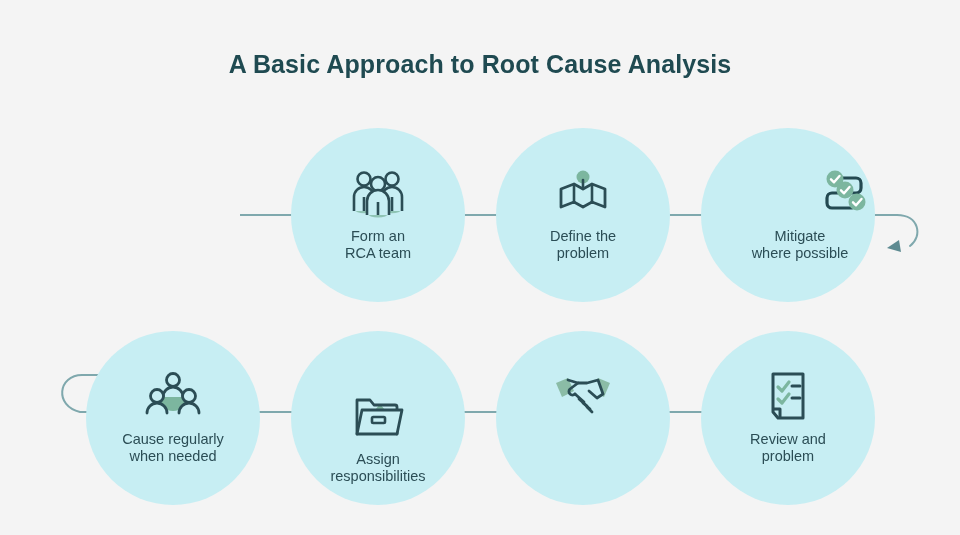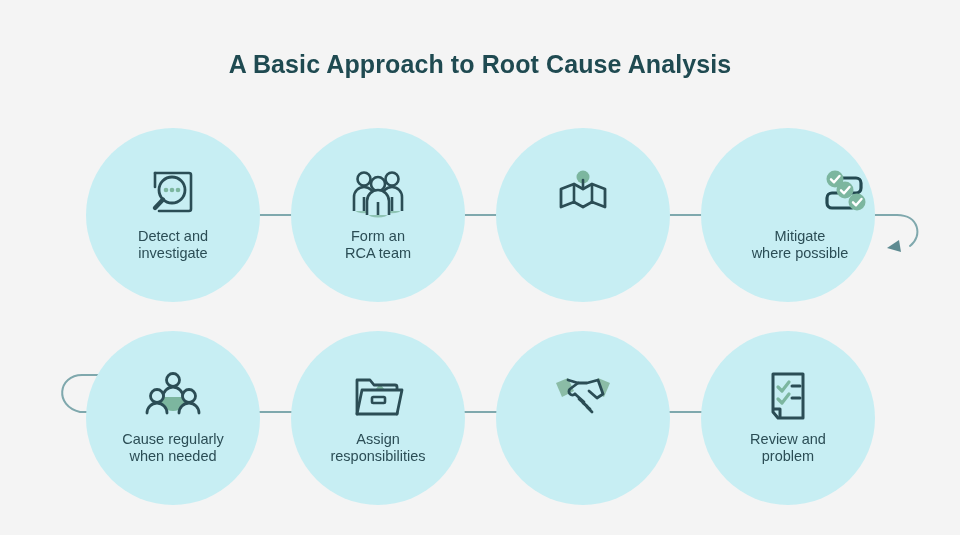--- a/index.html
+++ b/index.html
@@ -103,35 +103,20 @@
   <svg class="connector" style="left:445px; top:380px;" width="72" height="24" viewBox="0 0 72 24">
     <line x1="0" y1="12" x2="62" y2="12" stroke="#7fa8ad" stroke-width="2"></line>
     <path d="M62 7 L72 12 L62 17 Z" fill="#5d8a91"></path>
   </svg>
 
   <svg class="connector" style="left:650px; top:380px;" width="72" height="24" viewBox="0 0 72 24">
     <line x1="0" y1="12" x2="62" y2="12" stroke="#7fa8ad" stroke-width="2"></line>
     <path d="M62 7 L72 12 L62 17 Z" fill="#5d8a91"></path>
   </svg>
 
-  <div class="node" style="left:86px; top:108px;">
-    <div class="icon-wrap">
-      <svg width="56" height="56" viewBox="0 0 56 56">
-        <path d="M10 8 h34 a2 2 0 0 1 2 2 v34 a2 2 0 0 1 -2 2 h-30" fill="none" stroke="#2b4d55" stroke-width="2.6" stroke-linecap="round"></path>
-        <path d="M10 8 v14" fill="none" stroke="#2b4d55" stroke-width="2.6" stroke-linecap="round"></path>
-        <circle cx="27" cy="25" r="13" fill="#c7eef3" stroke="#2b4d55" stroke-width="2.8"></circle>
-        <line x1="18" y1="34.5" x2="10" y2="43" stroke="#2b4d55" stroke-width="4.4" stroke-linecap="round"></line>
-        <circle cx="21" cy="25" r="2.3" fill="#7cb69f"></circle>
-        <circle cx="27" cy="25" r="2.3" fill="#7cb69f"></circle>
-        <circle cx="33" cy="25" r="2.3" fill="#7cb69f"></circle>
-      </svg>
-    </div>
-    <div class="label">Detect and
-investigate</div>
-  </div>
 
   <div class="node" style="left:291px; top:108px;">
     <div class="icon-wrap">
       <svg width="58" height="52" viewBox="0 0 58 52">
         <ellipse cx="15" cy="43" rx="9" ry="3.2" fill="#7cb69f" opacity="0.75"></ellipse>
         <ellipse cx="43" cy="43" rx="9" ry="3.2" fill="#7cb69f" opacity="0.75"></ellipse>
         <ellipse cx="29" cy="47" rx="10" ry="3.4" fill="#7cb69f" opacity="0.75"></ellipse>
         <circle cx="15" cy="12" r="6.5" fill="#c7eef3" stroke="#2b4d55" stroke-width="2.6"></circle>
         <path d="M5 44 v-14 a10 10 0 0 1 20 0 v14" fill="#c7eef3" stroke="#2b4d55" stroke-width="2.6" stroke-linejoin="round"></path>
         <line x1="15" y1="30" x2="15" y2="44" stroke="#2b4d55" stroke-width="2.6"></line>
@@ -150,20 +135,22 @@
   <div class="node" style="left:496px; top:108px;">
     <div class="icon-wrap">
       <svg width="56" height="52" viewBox="0 0 56 52">
         <circle cx="28" cy="10" r="6.5" fill="#7cb69f"></circle>
         <line x1="28" y1="13" x2="28" y2="31" stroke="#2b4d55" stroke-width="2.6" stroke-linecap="round"></line>
         <path d="M6 22 L19 17 L28 22 L37 17 L50 22 L50 40 L37 35 L28 40 L19 35 L6 40 Z" fill="#c7eef3" stroke="#2b4d55" stroke-width="2.8" stroke-linejoin="round"></path>
         <line x1="19" y1="17" x2="19" y2="35" stroke="#2b4d55" stroke-width="2.6"></line>
         <line x1="37" y1="17" x2="37" y2="35" stroke="#2b4d55" stroke-width="2.6"></line>
       </svg>
     </div>
+    <div class="label">Define the
+problem</div>
   </div>
 
   <div class="node" style="left:701px; top:108px;align-items:flex-end;">
     <div class="icon-wrap">
       <svg width="56" height="54" viewBox="0 0 56 54">
         <path d="M18 12 h20 a5 5 0 0 1 5 5 v5 a5 5 0 0 1 -5 5 h-24 a5 5 0 0 0 -5 5 v5 a5 5 0 0 0 5 5 h20" fill="none" stroke="#234951" stroke-width="3.2" stroke-linecap="round" stroke-linejoin="round"></path>
         <circle cx="17" cy="13" r="8.5" fill="#7cb69f"></circle>
         <path d="M13 13.3 L16 16.3 L21.5 10" fill="none" stroke="#ffffff" stroke-width="2.4" stroke-linecap="round" stroke-linejoin="round"></path>
         <circle cx="27" cy="24" r="8.5" fill="#7cb69f"></circle>
         <path d="M23 24.3 L26 27.3 L31.5 21" fill="none" stroke="#ffffff" stroke-width="2.4" stroke-linecap="round" stroke-linejoin="round"></path>
@@ -184,21 +171,21 @@
         <circle cx="13" cy="26" r="6.5" fill="#c7eef3" stroke="#2b4d55" stroke-width="2.8"></circle>
         <path d="M3 43 a10 10 0 0 1 20 0" fill="#c7eef3" stroke="#2b4d55" stroke-width="2.8" stroke-linecap="round"></path>
         <circle cx="45" cy="26" r="6.5" fill="#c7eef3" stroke="#2b4d55" stroke-width="2.8"></circle>
         <path d="M35 43 a10 10 0 0 1 20 0" fill="#c7eef3" stroke="#2b4d55" stroke-width="2.8" stroke-linecap="round"></path>
       </svg>
     </div>
     <div class="label">Cause regularly
 when needed</div>
   </div>
 
-  <div class="node" style="left:291px; top:311px;">
+  <div class="node" style="left:291px; top:311px;justify-content:center;">
     <div class="icon-wrap">
       <svg width="56" height="52" viewBox="0 0 56 52">
         <path d="M30 14 L40 26 L20 26 Z" fill="#7cb69f"></path>
         <path d="M7 44 V10 h13 l4 5 h21 a2 2 0 0 1 2 2 v27" fill="none" stroke="#2b4d55" stroke-width="2.8" stroke-linejoin="round" stroke-linecap="round"></path>
         <path d="M7 44 L12 20 h40 l-5 24 Z" fill="#c7eef3" stroke="#2b4d55" stroke-width="2.8" stroke-linejoin="round"></path>
         <rect x="22" y="27" width="13" height="6" rx="1.2" fill="none" stroke="#2b4d55" stroke-width="2.6"></rect>
       </svg>
     </div>
     <div class="label">Assign
 responsibilities</div>

